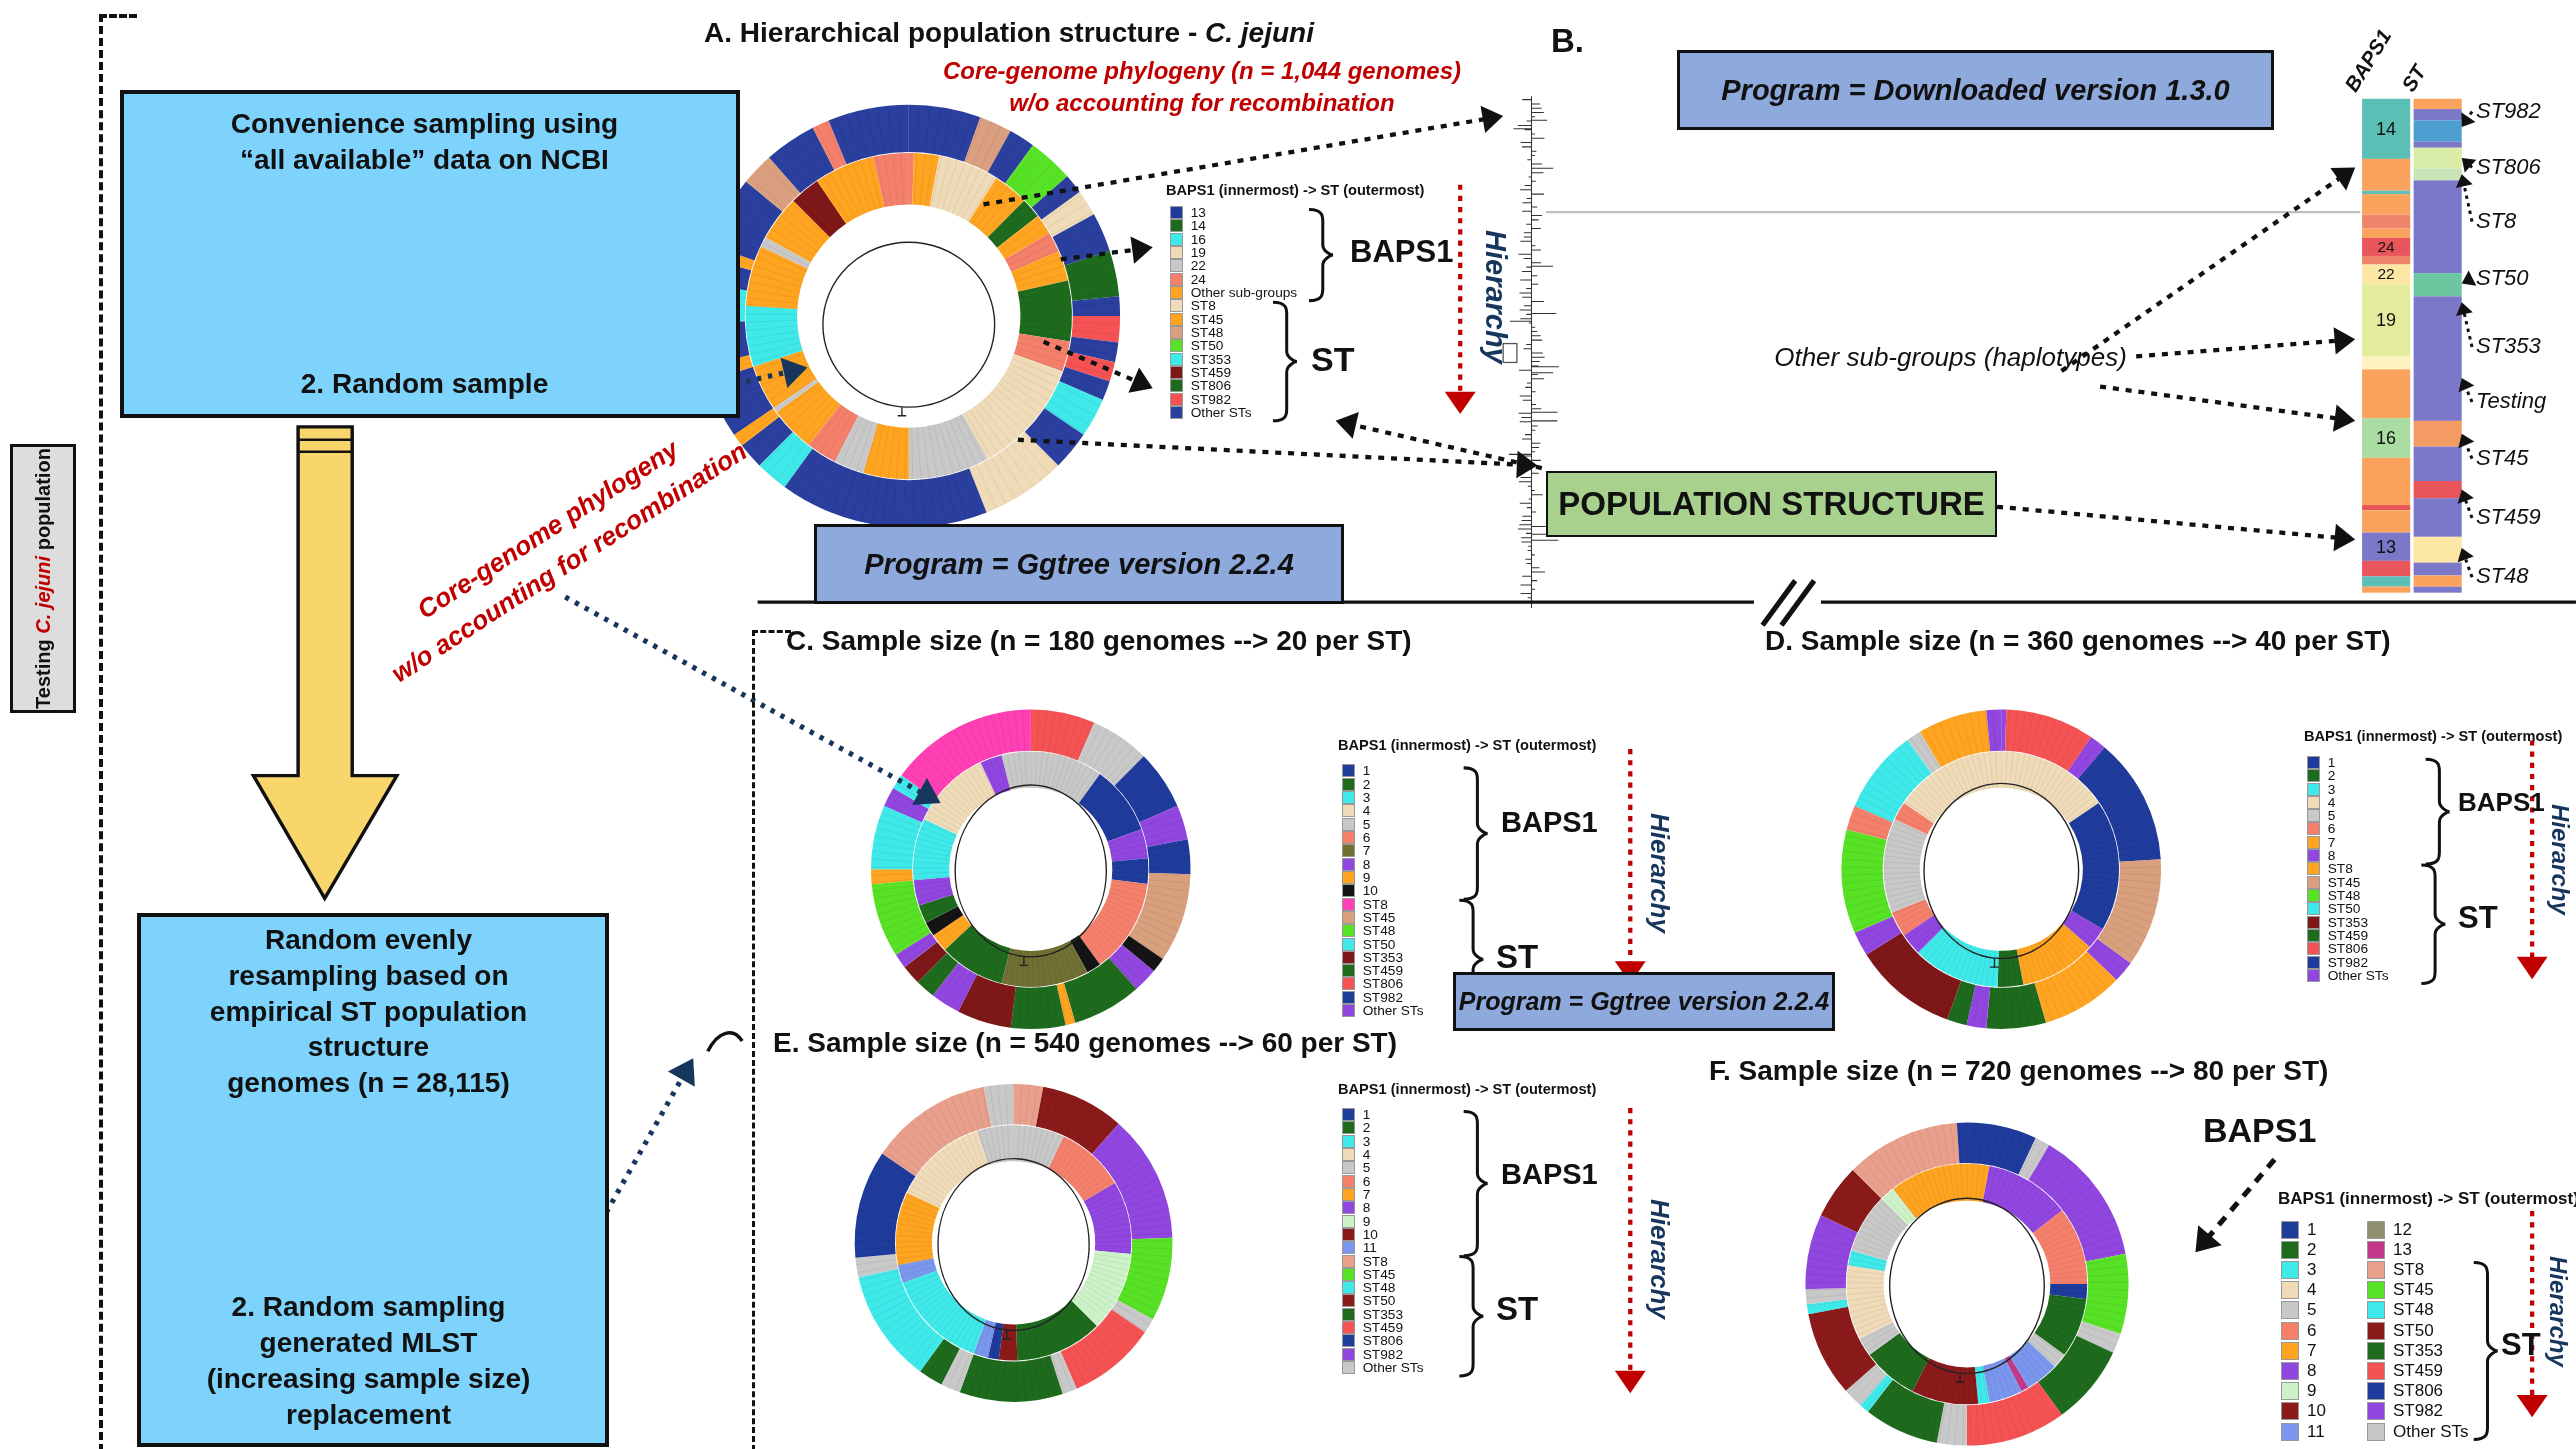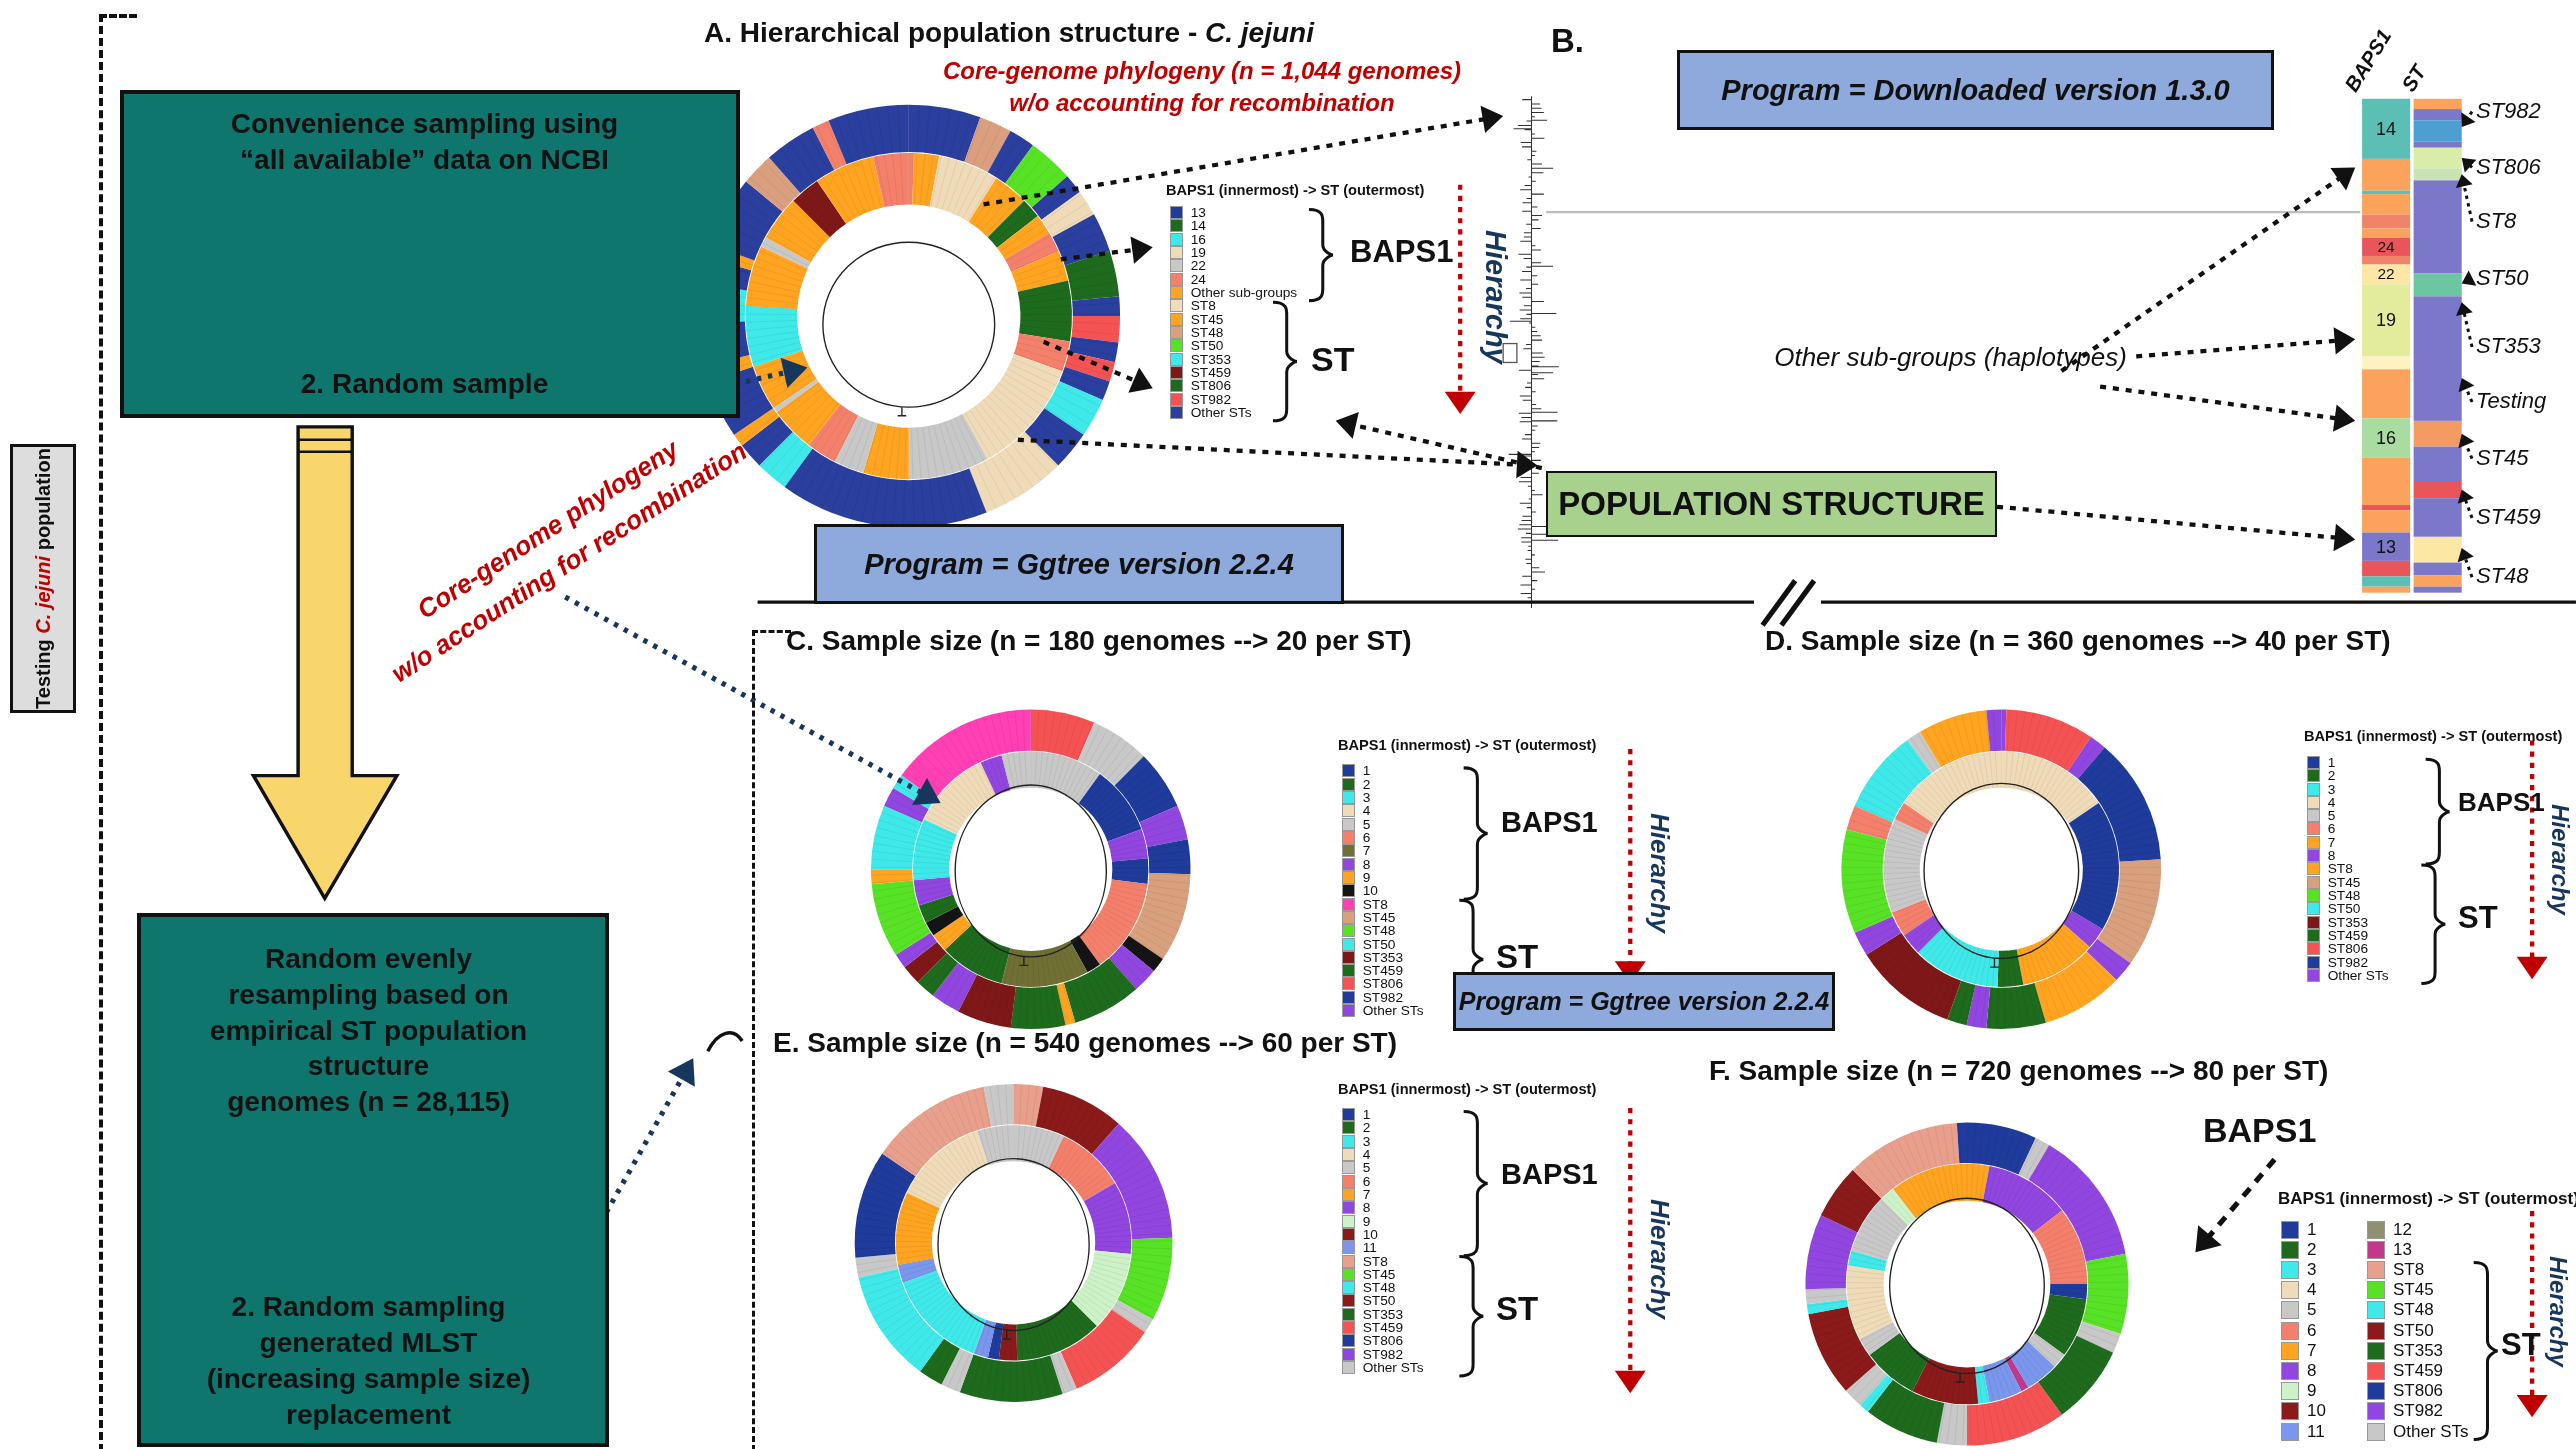--- a/index.html
+++ b/index.html
@@ -1,20 +1,20 @@
 <!DOCTYPE html>
 <html style="font-size:13.7px"><head>
 <meta charset="utf-8">
 <style>
   html,body{margin:0;padding:0;background:#fff;}
   #canvas{position:relative;width:2576px;height:1449px;background:#fff;
           font-family:"Liberation Sans",sans-serif;overflow:hidden;}
   #gfx{position:absolute;left:0;top:0;z-index:1;}
   .txt{position:absolute;z-index:3;}
-  .flowbox{position:absolute;z-index:2;background:#0f766e;border:4.3px solid #111;}
+  .flowbox{position:absolute;z-index:2;background:#7dd3fc;border:4.3px solid #111;}
   .bluebox{position:absolute;z-index:3;background:#8EA9DB;border:3.4px solid #111;
            display:flex;align-items:center;justify-content:center;
            font-weight:bold;font-style:italic;color:#111;}
   .greenbox{position:absolute;z-index:3;background:#A9D18E;border:2.6px solid #111;
            display:flex;align-items:center;justify-content:center;font-weight:bold;color:#111;}
   .panel-title{font-weight:bold;color:#111;white-space:nowrap;}
   .red-italic{color:#C00000;font-weight:bold;font-style:italic;text-align:center;white-space:nowrap;}
   .boxtext{font-weight:bold;color:#111;text-align:center;line-height:1.28;}
   .hier{writing-mode:vertical-rl;font-weight:bold;font-style:italic;color:#17365D;white-space:nowrap;}
   .lg-title{font-weight:bold;color:#111;white-space:nowrap;}
@@ -991,21 +991,21 @@
     <div class="boxtext txt" style="left:0;top:12px;width:601px;font-size:28px;">
       <div>Convenience sampling using</div>
       <div>“all available” data on NCBI</div>
     </div>
     <div class="boxtext txt" style="left:0;bottom:12px;width:601px;font-size:28px;">
       <div>2. Random sample</div>
     </div>
   </div>
 
   <div class="flowbox" style="left:137px;top:913px;width:464px;height:526px;">
-    <div class="boxtext txt" style="left:0;top:24px;width:455px;font-size:28px;">
+    <div class="boxtext txt" style="left:0;top:5px;width:455px;font-size:28px;">
       <div>Random evenly</div>
       <div>resampling based on</div>
       <div>empirical ST population</div>
       <div>structure</div>
       <div>genomes (n = 28,115)</div>
     </div>
     <div class="boxtext txt" style="left:0;bottom:10.3px;width:455px;font-size:28px;">
       <div>2.  Random sampling</div>
       <div>generated MLST</div>
       <div>(increasing sample size)</div>

